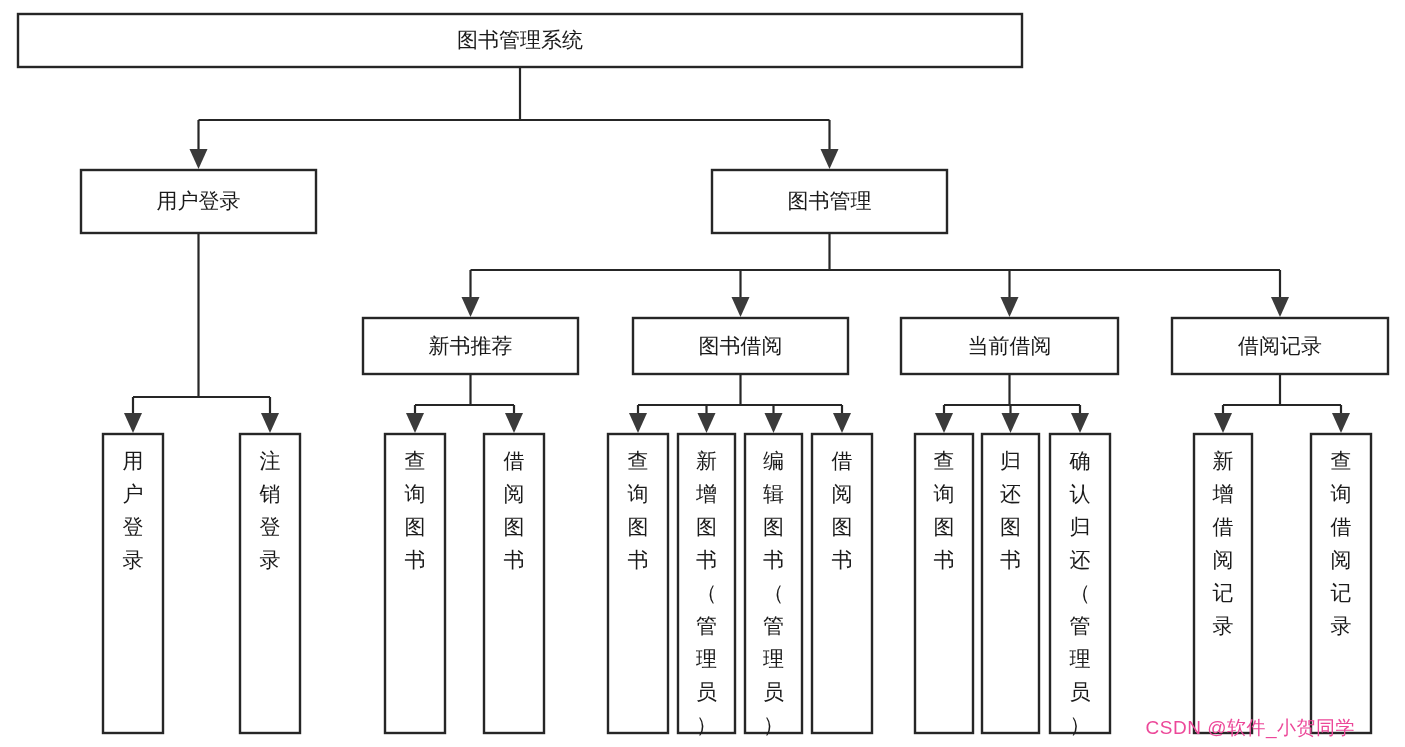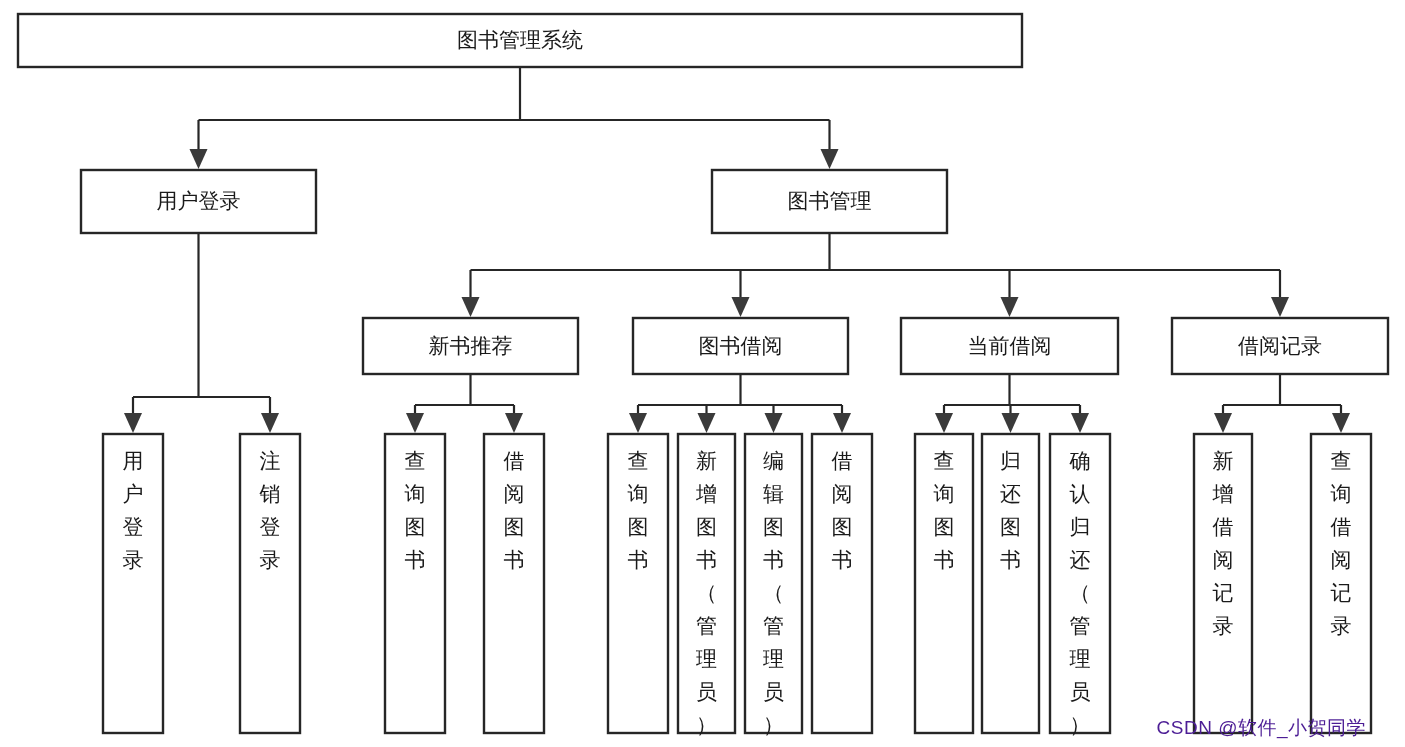--- a/index.html
+++ b/index.html
@@ -11,21 +11,20 @@
     width: 1405px;
     height: 747px;
     font-family: "Liberation Sans", "DejaVu Sans", sans-serif;
     overflow: hidden;
     position: relative;
   }
   #diagram-root {
     position: relative;
     width: 1369px;
     height: 747px;
-    padding-left: 11px;
   }
   svg.diagram-svg {
     position: absolute;
     top: 0;
     left: 0;
     width: 1405px;
     height: 747px;
   }
   .node-box {
     fill: #ffffff;
@@ -54,21 +53,21 @@
     font-size: 21px;
     fill: #1a1a1a;
     text-anchor: middle;
   }
   .watermark-text {
     position: absolute;
     right: 14px;
     bottom: 6px;
     font-family: "Liberation Sans", "DejaVu Sans", sans-serif;
     font-size: 19px;
-    color: #4c1d95;
+    color: #ec4899;
     white-space: nowrap;
     letter-spacing: 0.5px;
     user-select: none;
   }
 </style>
 </head>
 <body>
 
 <div id="diagram-root">
   <svg class="diagram-svg" viewBox="0 0 1405 747" xmlns="http://www.w3.org/2000/svg">

